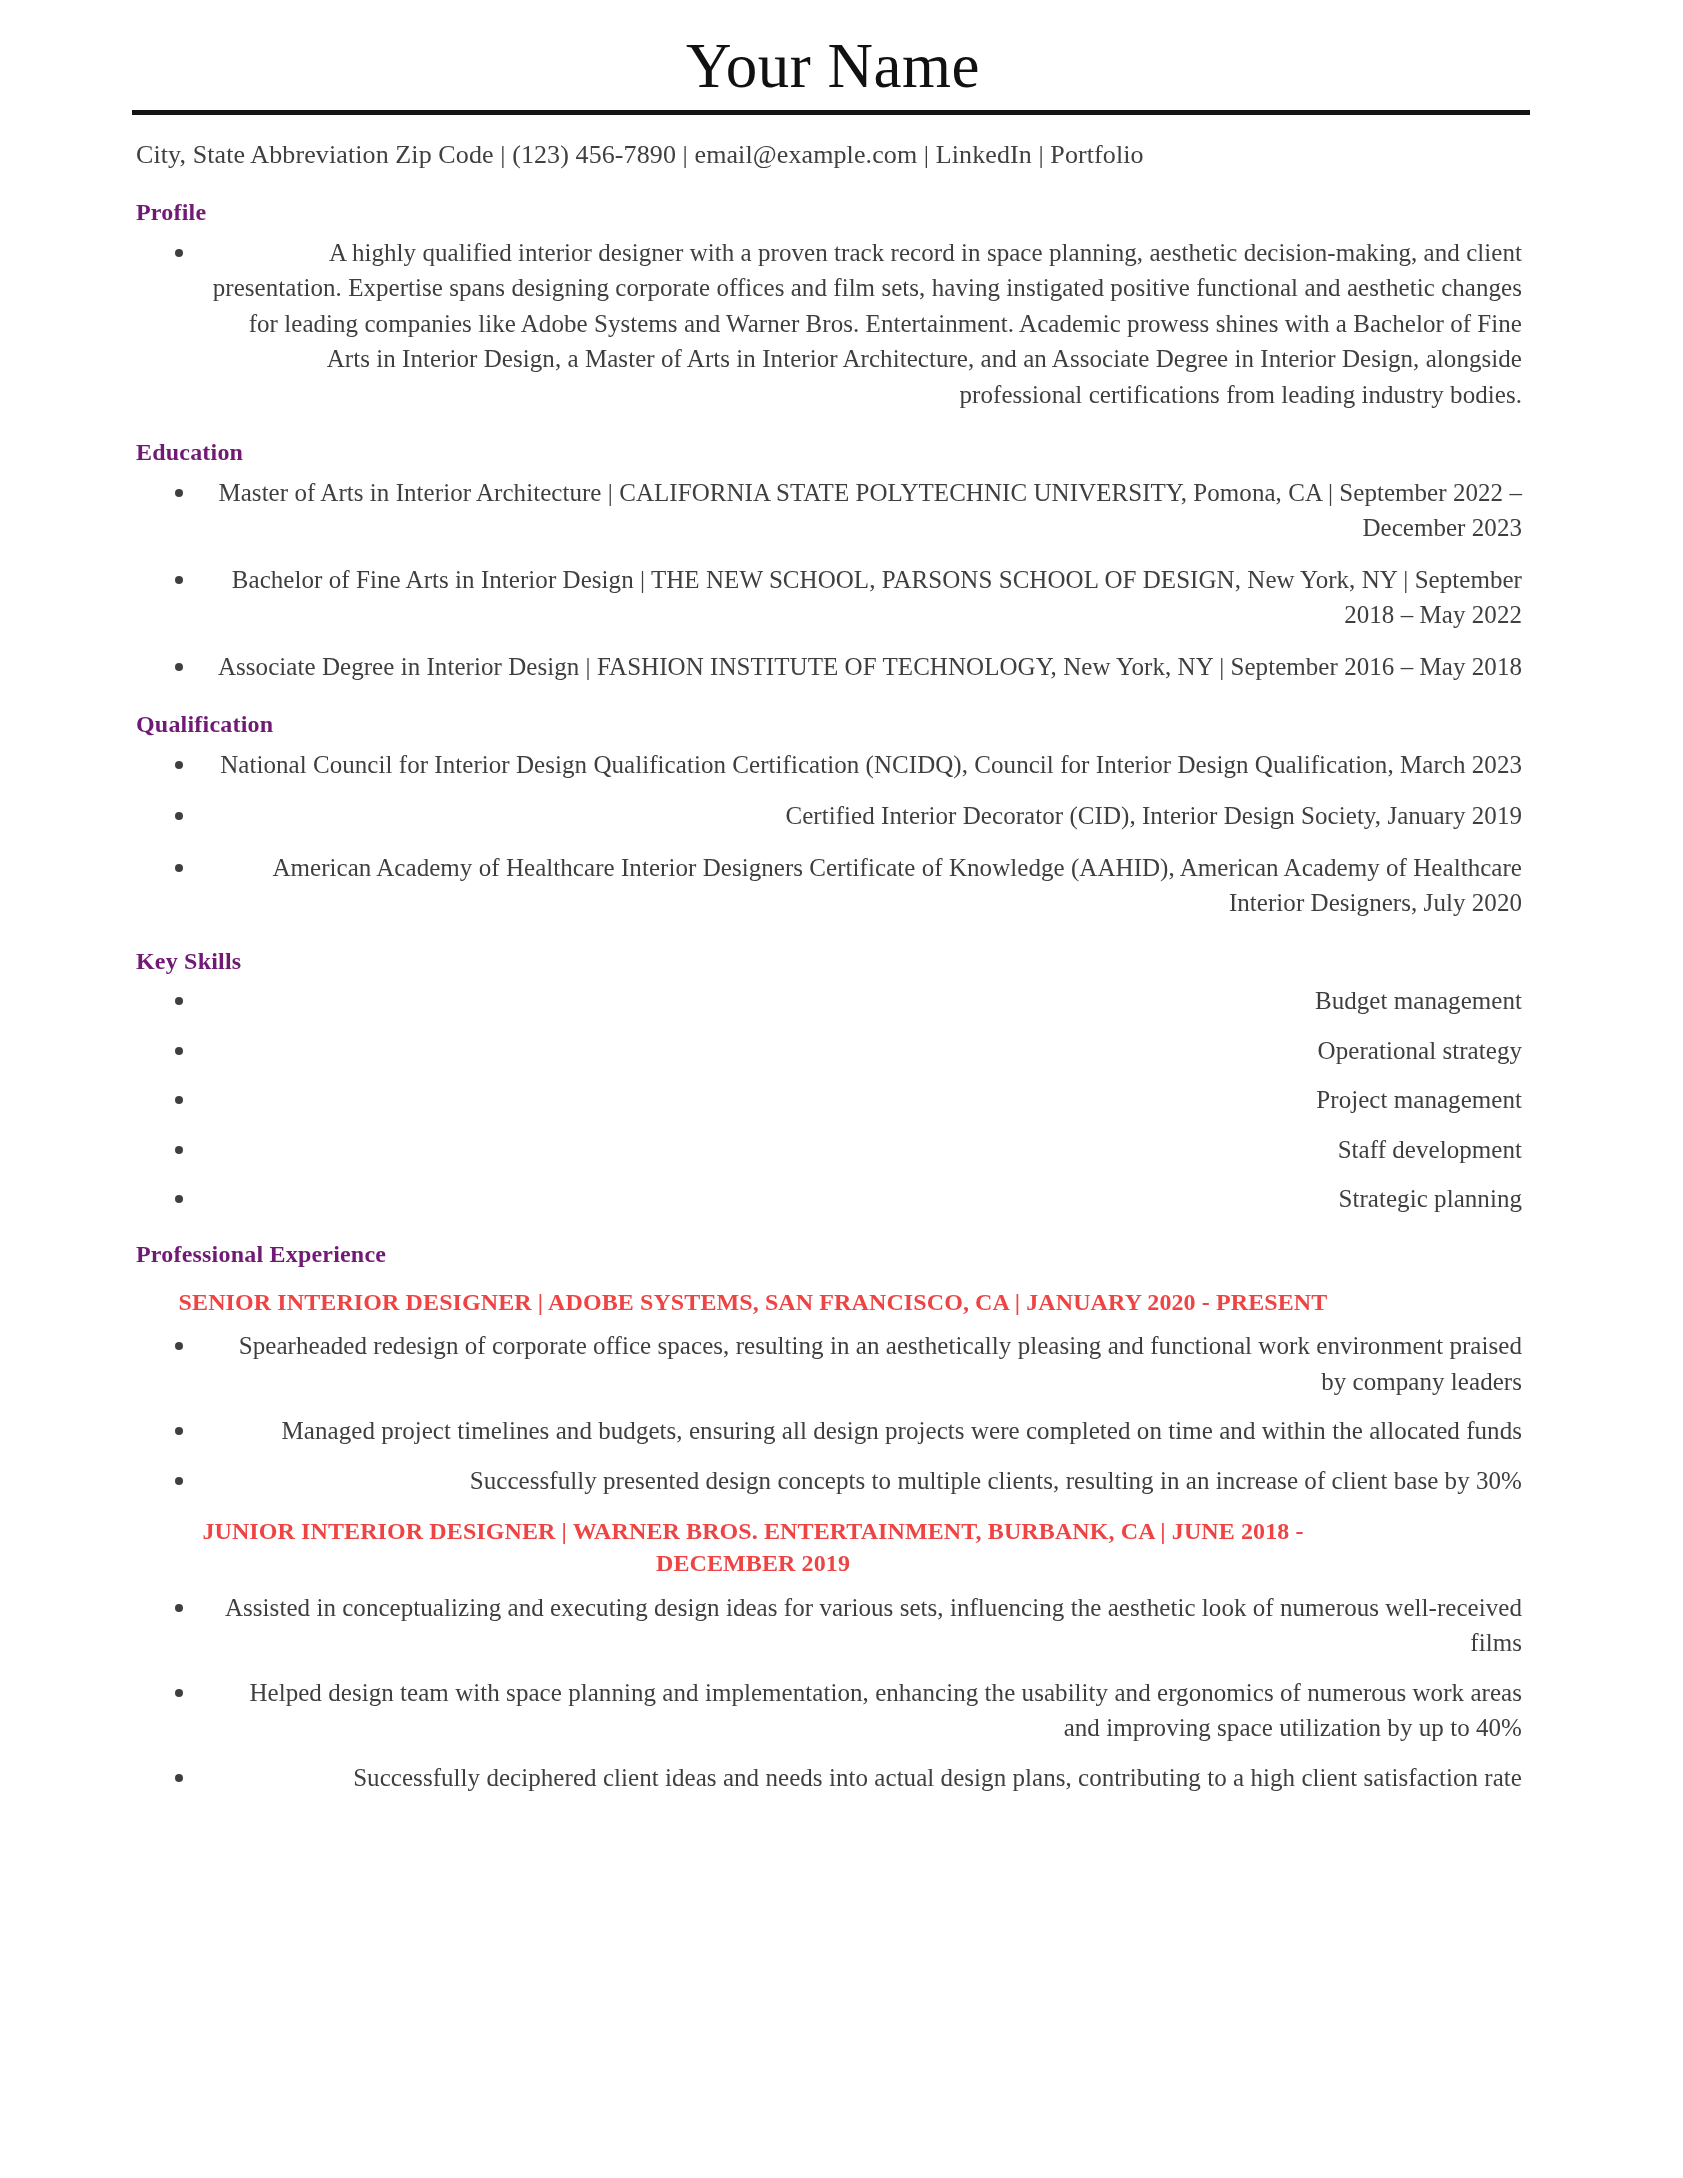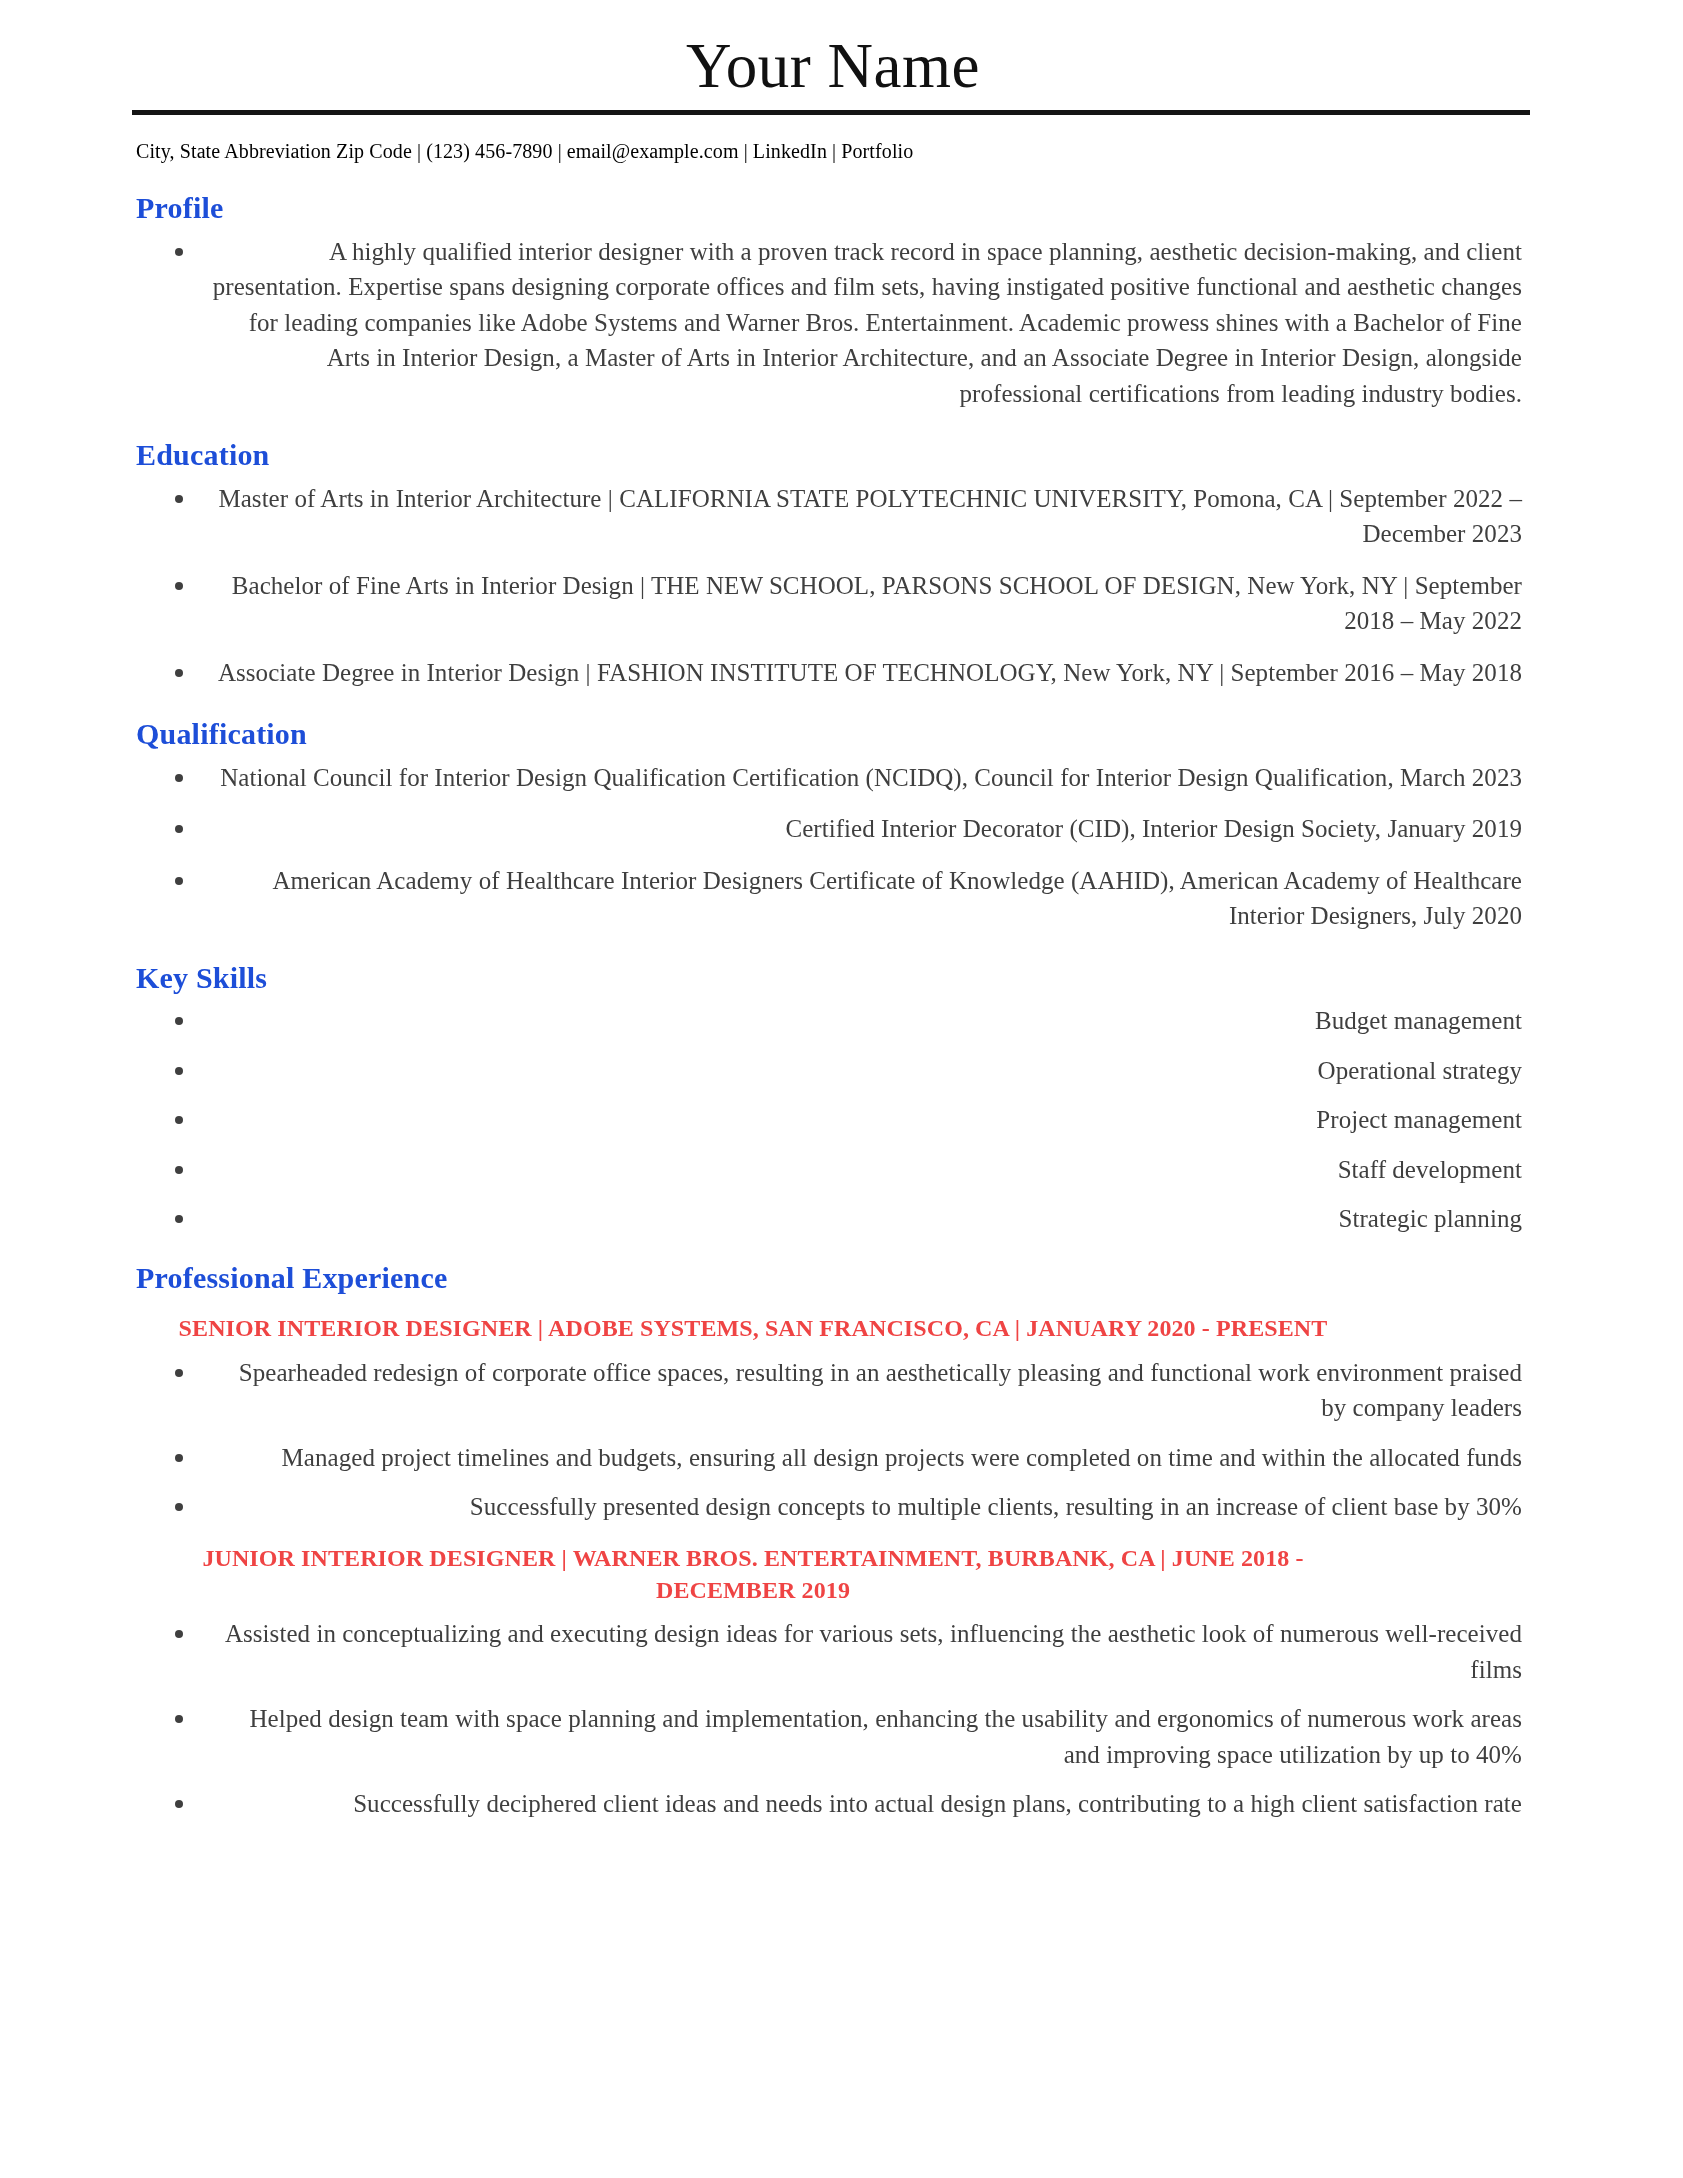--- a/index.html
+++ b/index.html
@@ -44,38 +44,38 @@
   }
 
   .header-rule {
     height: 5px;
     background: #141414;
     margin-top: 12px;
     width: 100%;
   }
 
   .contact-line {
-    font-size: 20px;
+    font-size: 26px;
     line-height: 1.3;
-    color: #000000;
+    color: #404040;
     padding-top: 23px;
     padding-left: 4px;
     letter-spacing: 0.1px;
   }
 
   
   .section {
     margin-top: 27px;
   }
   .section.tight { margin-top: 24px; }
 
   .section-heading {
-    font-size: 30px;
+    font-size: 24px;
     font-weight: bold;
-    color: #1d4ed8;
+    color: #701a75;
     line-height: 1.15;
     padding-left: 4px;
     letter-spacing: 0.2px;
     margin-bottom: 6px;
   }
 
   
   ul.bullets {
     list-style: none;
     margin: 8px;

